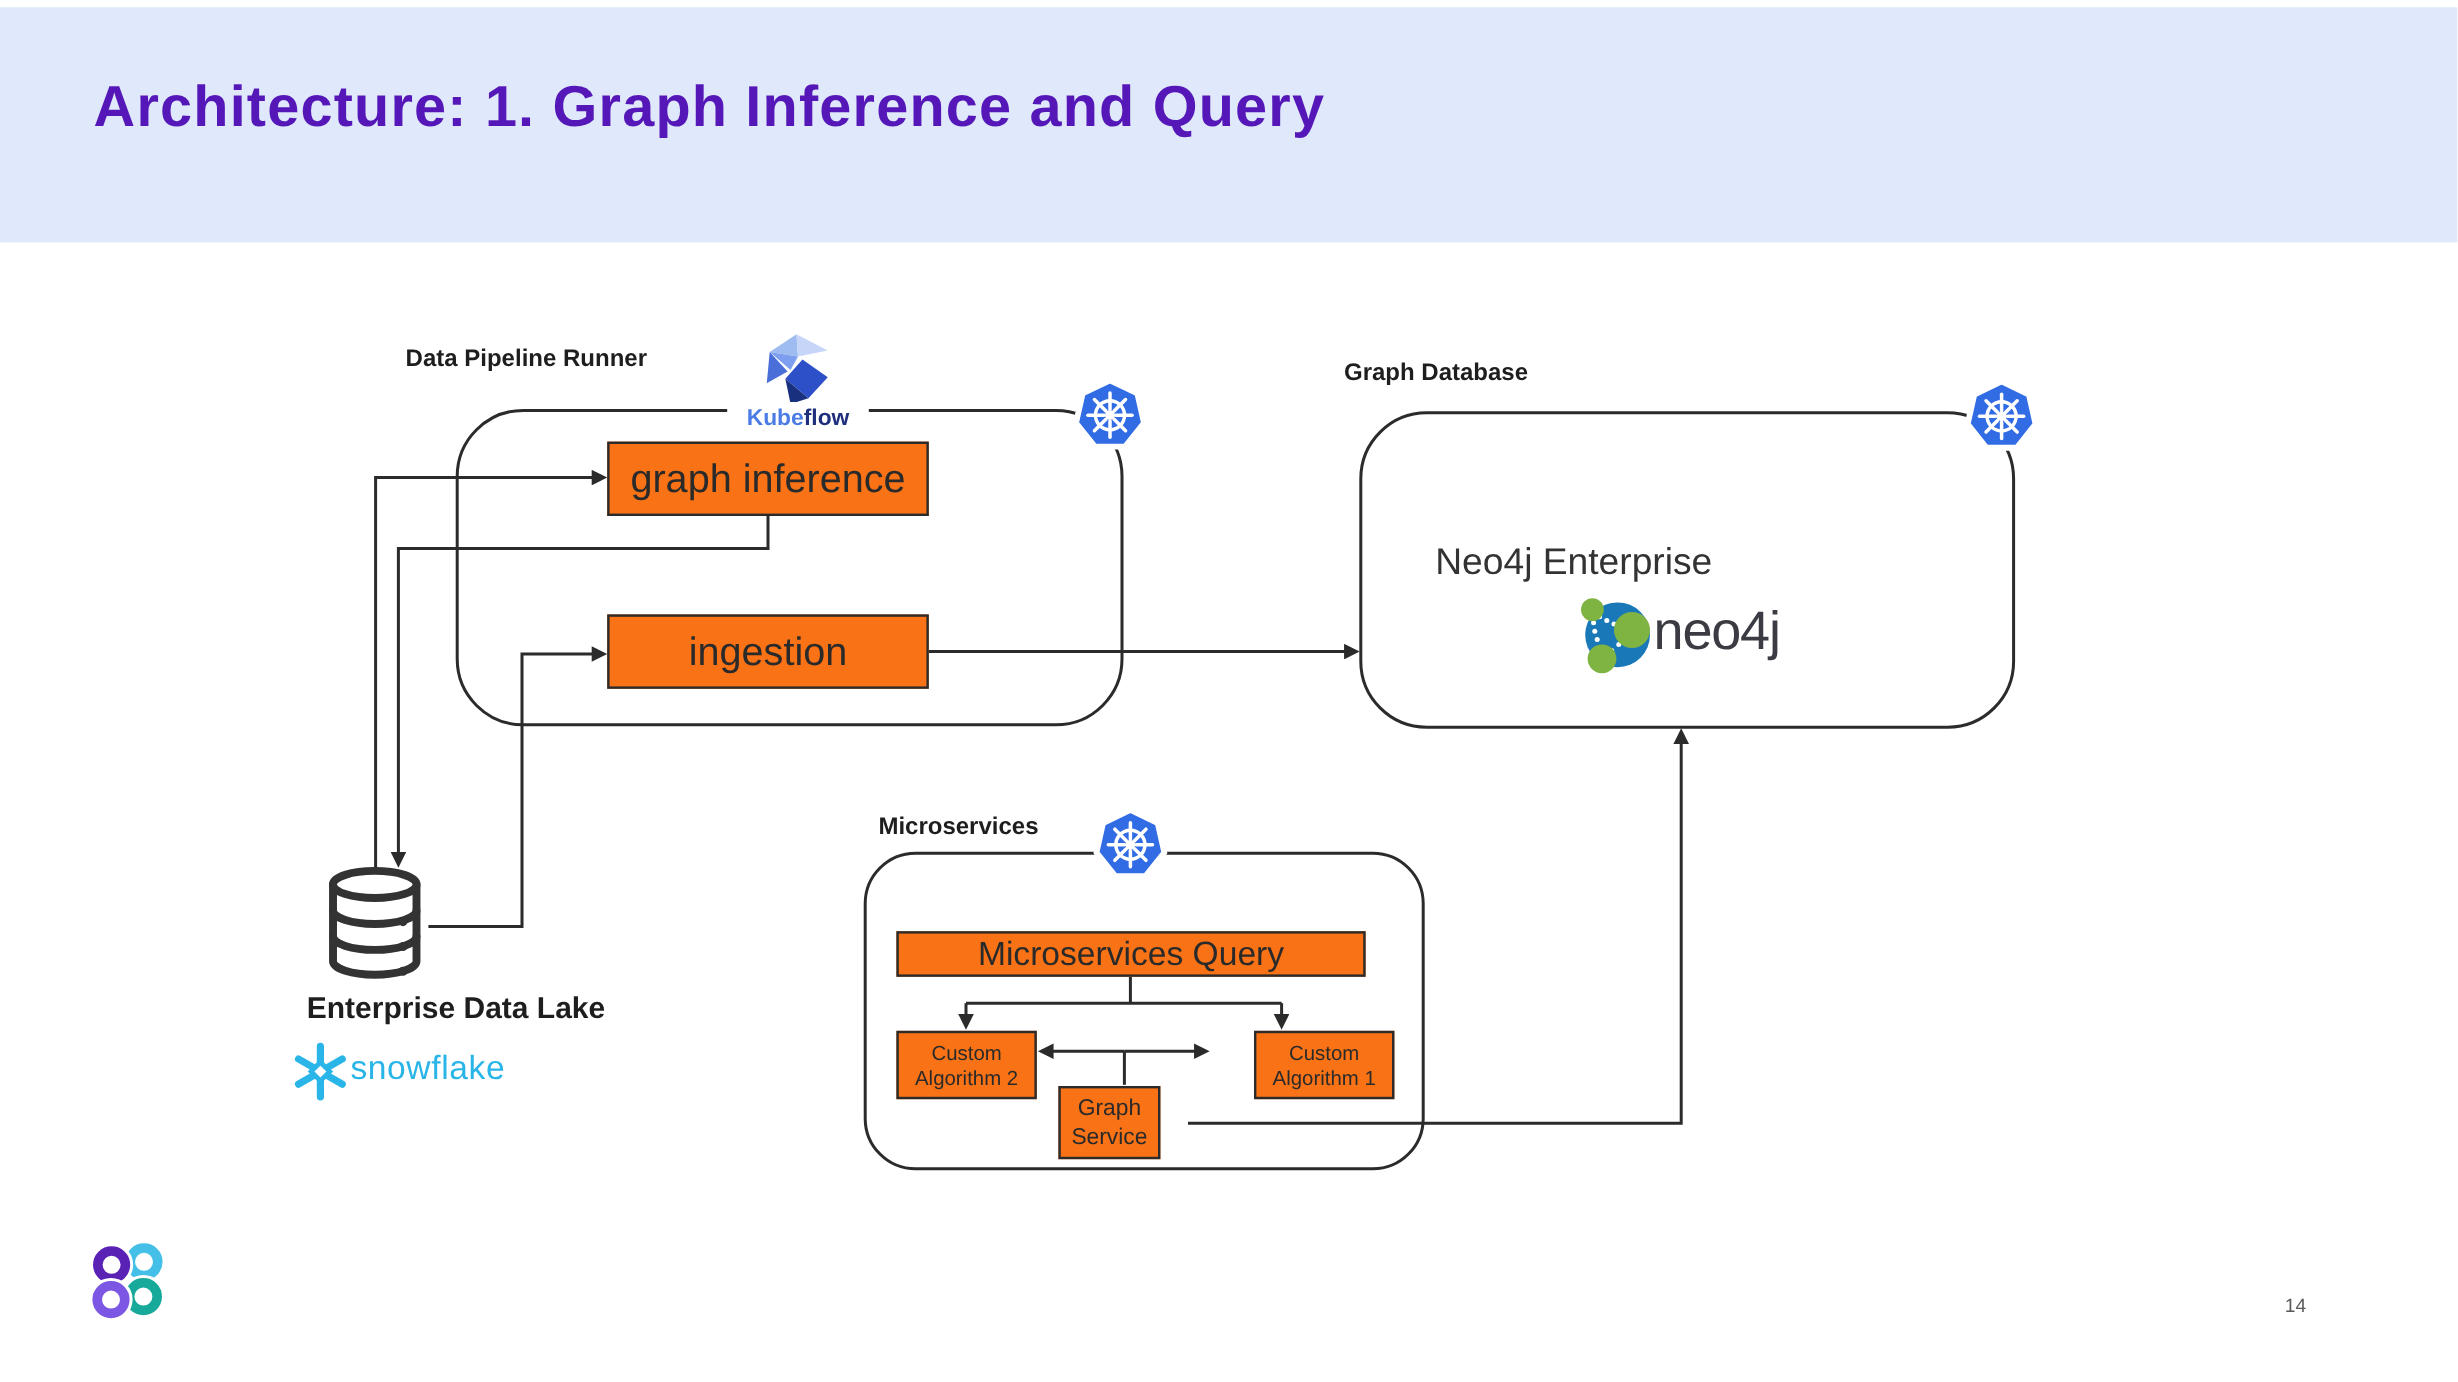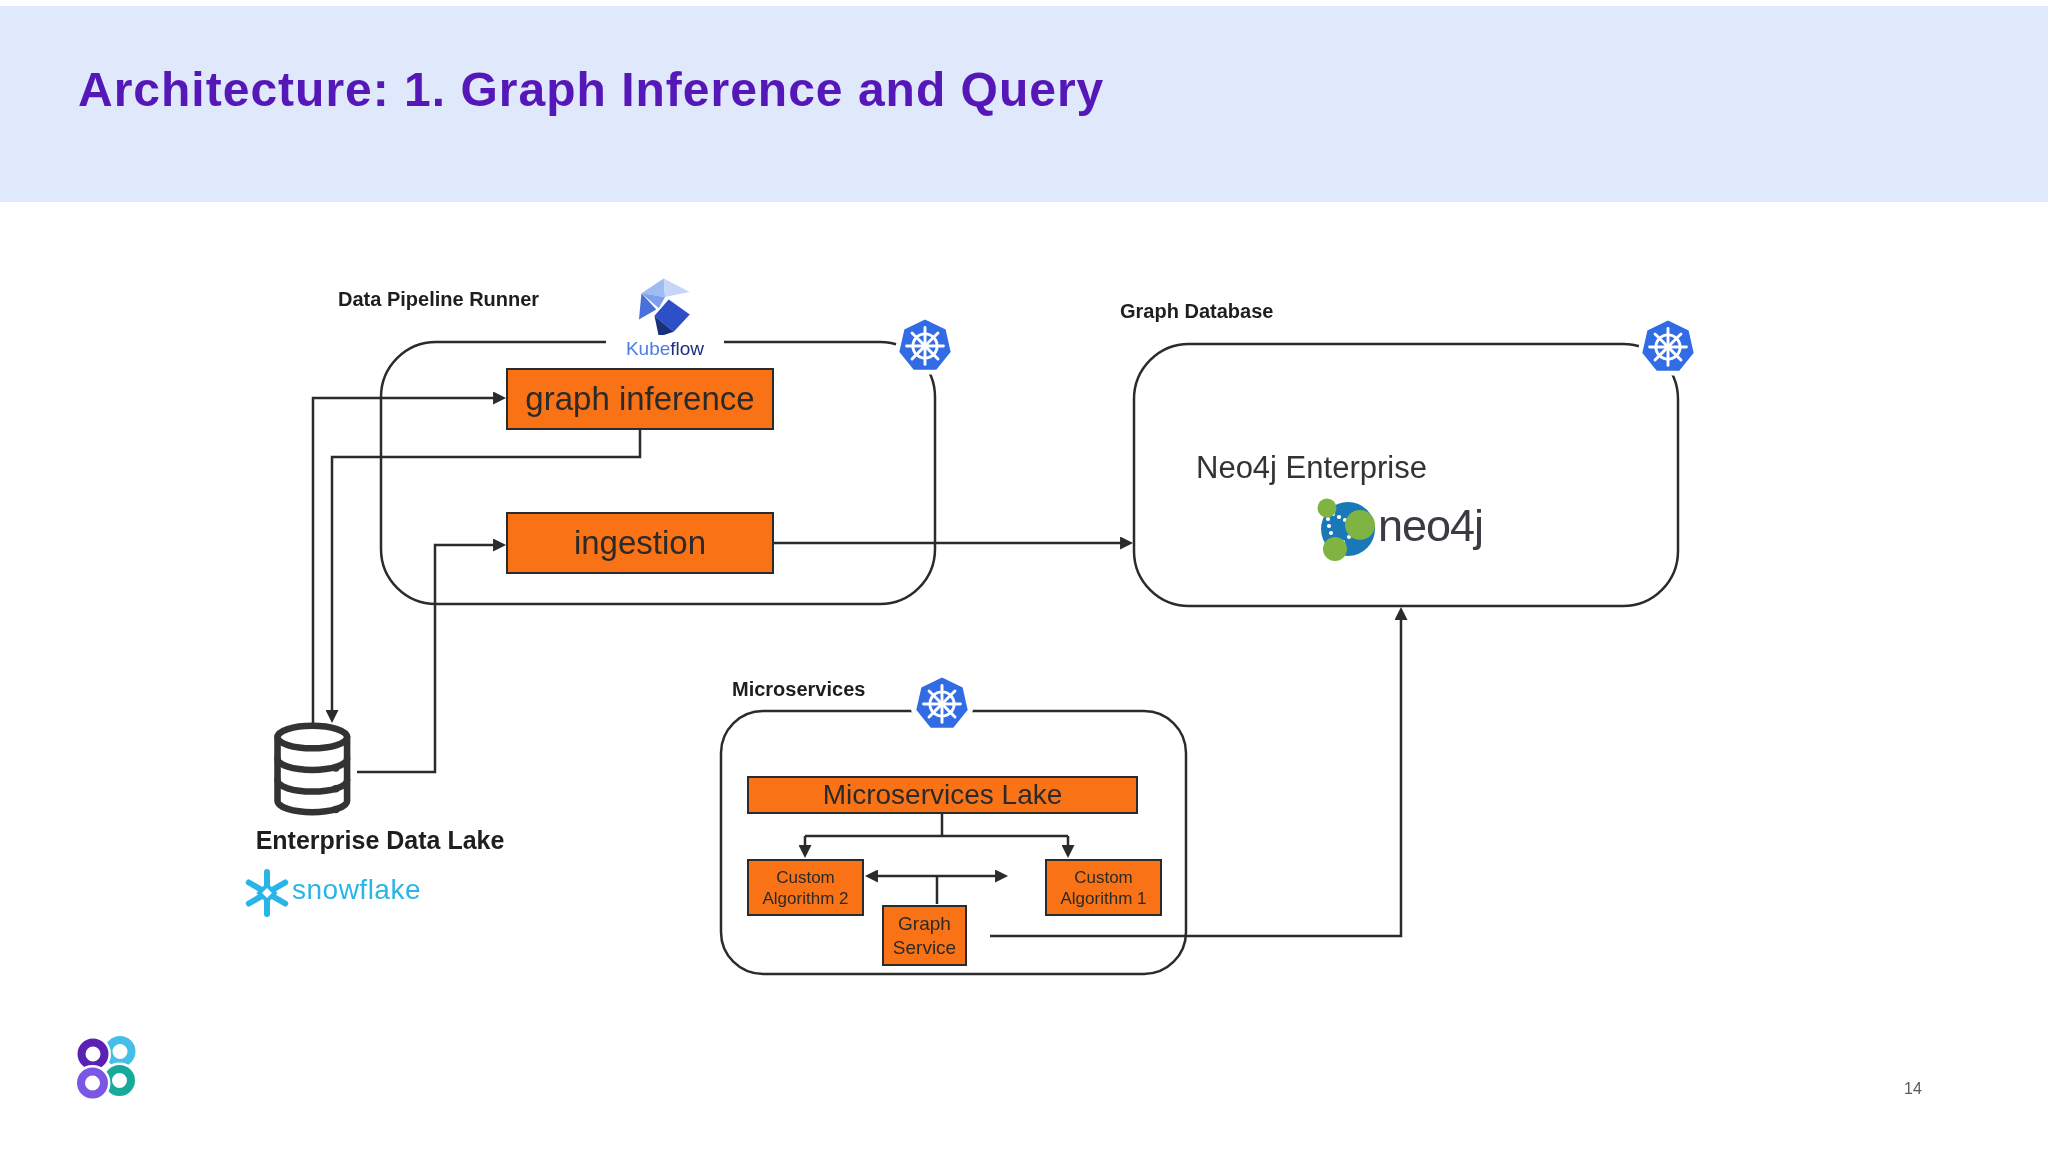--- a/index.html
+++ b/index.html
@@ -12,21 +12,21 @@
   .glabel{position:absolute;font-size:20px;font-weight:bold;color:#1e1e1e;white-space:nowrap;}
   .node{position:absolute;box-sizing:border-box;background:#f97316;border:2.5px solid #2b2b2b;
         display:flex;align-items:center;justify-content:center;color:#2a2a2a;text-align:center;}
   #node-gi{left:506px;top:368px;width:268px;height:62px;font-size:33px;}
   #node-ing{left:506px;top:512px;width:268px;height:62px;font-size:33px;}
   #node-mesh{left:747px;top:776px;width:391px;height:38px;font-size:28px;}
   #node-algo2{left:747px;top:859px;width:117px;height:57px;font-size:17px;line-height:21px;}
   #node-algo1{left:1009px;top:859px;width:117px;height:57px;font-size:17px;line-height:21px;margin-left:36px;}
   #node-gsvc{left:882px;top:905px;width:85px;height:61px;font-size:19px;line-height:24px;}
   .kfword{position:absolute;left:606px;top:335px;width:118px;text-align:center;background:#fff;
-          padding:3px 0;font-size:19px;font-weight:normal;white-space:nowrap;}
+          padding:3px 0;font-size:19px;font-weight:bold;white-space:nowrap;}
   .kfword .kube{color:#4b7be5;} .kfword .flow{color:#1f2f7e;}
   #neo-ent{position:absolute;left:1196px;top:450px;width:308px;
            font-size:31px;color:#333;white-space:nowrap;}
   #neo-word{position:absolute;left:1378px;top:500px;font-size:45px;color:#3b3b43;
             letter-spacing:-1px;white-space:nowrap;}
   #lake-label{position:absolute;left:235px;top:826px;width:290px;text-align:center;
               font-size:25px;font-weight:bold;color:#1e1e1e;white-space:nowrap;}
   #snow-word{position:absolute;left:292px;top:874px;font-size:28px;font-weight:500;
              color:#29b5e8;letter-spacing:0.5px;white-space:nowrap;}
   #pagenum{position:absolute;left:1904px;top:1080px;font-size:16px;color:#5a5a5a;}
@@ -155,19 +155,19 @@
 
   <div class="node" id="node-gi">graph inference</div>
   <div class="node" id="node-ing">ingestion</div>
 
   <div id="neo-ent">Neo4j Enterprise</div>
   <div id="neo-word">neo4j</div>
 
   <div id="lake-label">Enterprise Data Lake</div>
   <div id="snow-word">snowflake</div>
 
-  <div class="node" id="node-mesh">Microservices Lake</div>
+  <div class="node" id="node-mesh">Microservices Query</div>
   <div class="node" id="node-algo2">Custom Algorithm 2</div>
   <div class="node" id="node-algo1">Custom Algorithm 1</div>
   <div class="node" id="node-gsvc">Graph Service</div>
 
   <div id="pagenum">14</div>
 </div>
 
 </body></html>

